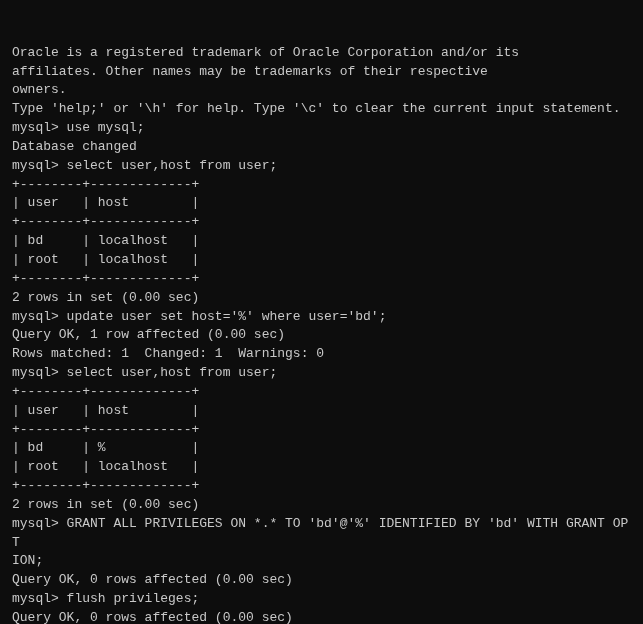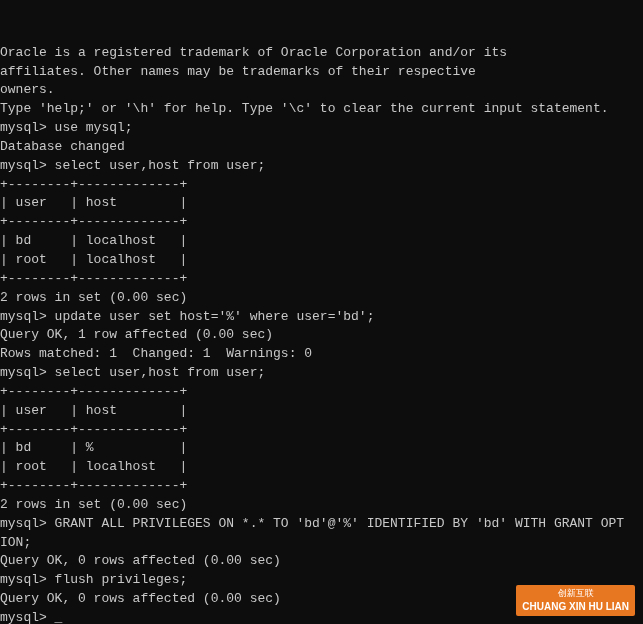--- a/index.html
+++ b/index.html
@@ -15,21 +15,21 @@
       font-family: 'Courier New', Courier, monospace;
       font-size: 13px;
       color: #c8c8c8;
       overflow: hidden;
     }
 
     #terminal {
       width: 643px;
       height: 624px;
       background-color: #0d0d0d;
-      padding: 6px 0;
+      padding: 6px 12px;
       overflow: hidden;
       position: relative;
     }
 
     .terminal-content {
       line-height: 1.45;
       white-space: pre-wrap;
       word-break: break-all;
     }
 
@@ -59,17 +59,13 @@
       font-size: 10px;
       font-weight: bold;
     }
   </style>
 </head>
 <body>
 
 <div id="terminal">
   <div class="terminal-content">
   <span class="line">Oracle is a registered trademark of Oracle Corporation and/or its</span><span class="line">affiliates. Other names may be trademarks of their respective</span><span class="line">owners.</span><span class="line"></span><span class="line">Type 'help;' or '\h' for help. Type '\c' to clear the current input statement.</span><span class="line"></span><span class="line">mysql&gt; use mysql;</span><span class="line">Database changed</span><span class="line">mysql&gt; select user,host from user;</span><span class="line">+--------+-------------+</span><span class="line">| user   | host        |</span><span class="line">+--------+-------------+</span><span class="line">| bd     | localhost   |</span><span class="line">| root   | localhost   |</span><span class="line">+--------+-------------+</span><span class="line">2 rows in set (0.00 sec)</span><span class="line"></span><span class="line">mysql&gt; update user set host='%' where user='bd';</span><span class="line">Query OK, 1 row affected (0.00 sec)</span><span class="line">Rows matched: 1  Changed: 1  Warnings: 0</span><span class="line"></span><span class="line">mysql&gt; select user,host from user;</span><span class="line">+--------+-------------+</span><span class="line">| user   | host        |</span><span class="line">+--------+-------------+</span><span class="line">| bd     | %           |</span><span class="line">| root   | localhost   |</span><span class="line">+--------+-------------+</span><span class="line">2 rows in set (0.00 sec)</span><span class="line"></span><span class="line">mysql&gt; GRANT ALL PRIVILEGES ON *.* TO 'bd'@'%' IDENTIFIED BY 'bd' WITH GRANT OPT</span><span class="line">ION;</span><span class="line">Query OK, 0 rows affected (0.00 sec)</span><span class="line"></span><span class="line">mysql&gt; flush privileges;</span><span class="line">Query OK, 0 rows affected (0.00 sec)</span><span class="line"></span><span class="line">mysql&gt; _</span></div>
-  <div class="watermark">
-    <div class="watermark-top">创新互联</div>
-    <div class="watermark-bottom">CHUANG XIN HU LIAN</div>
-  </div>
 </div>
 
 </body></html>

